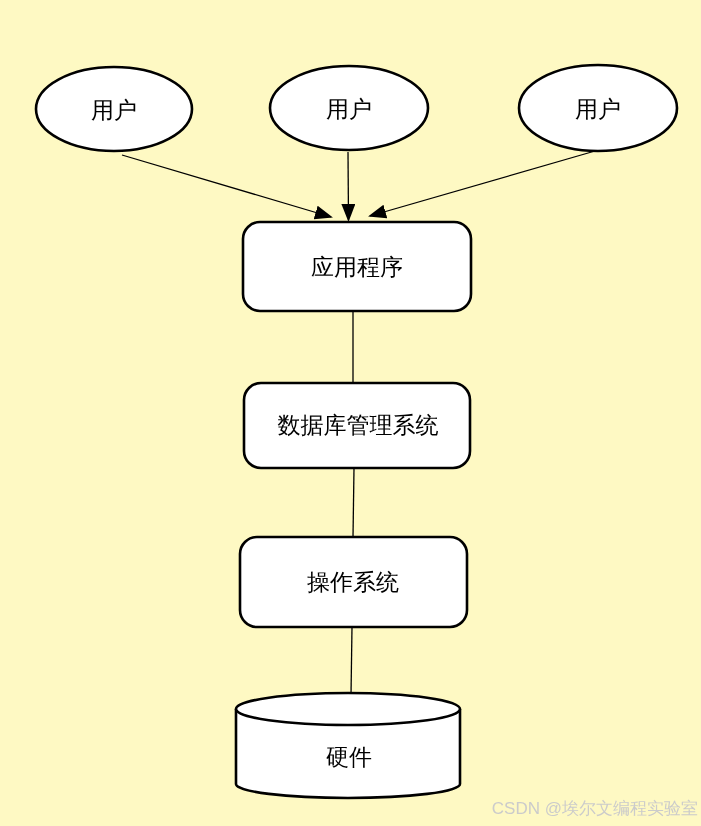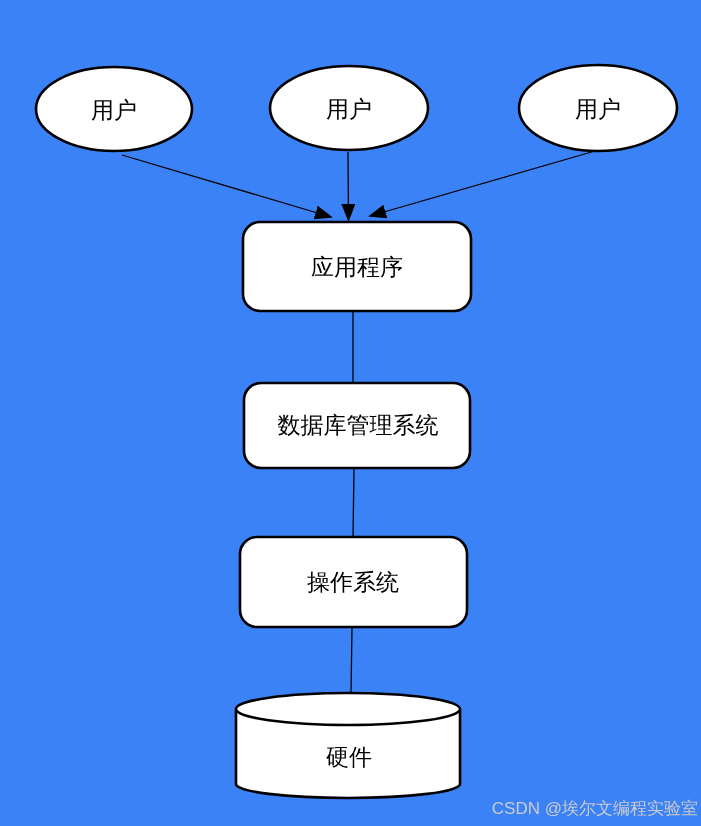--- a/index.html
+++ b/index.html
@@ -5,21 +5,21 @@
   html, body {
     margin: 0;
     padding: 0;
     background: #ffffff;
     font-family: "Liberation Sans", "DejaVu Sans", sans-serif;
   }
   .canvas {
     position: relative;
     width: 701px;
     height: 826px;
-    background: #3b82f6;
+    background: #fef9c3;
     overflow: hidden;
     text-align: right;
   }
   svg text {
     font-family: "Liberation Sans", "DejaVu Sans", sans-serif;
     fill: #000000;
   }
   .node-label {
     font-size: 23px;
   }

